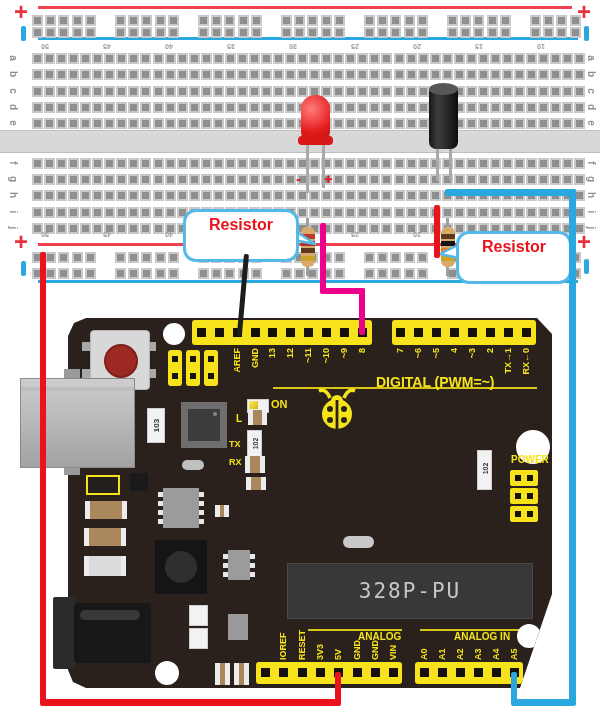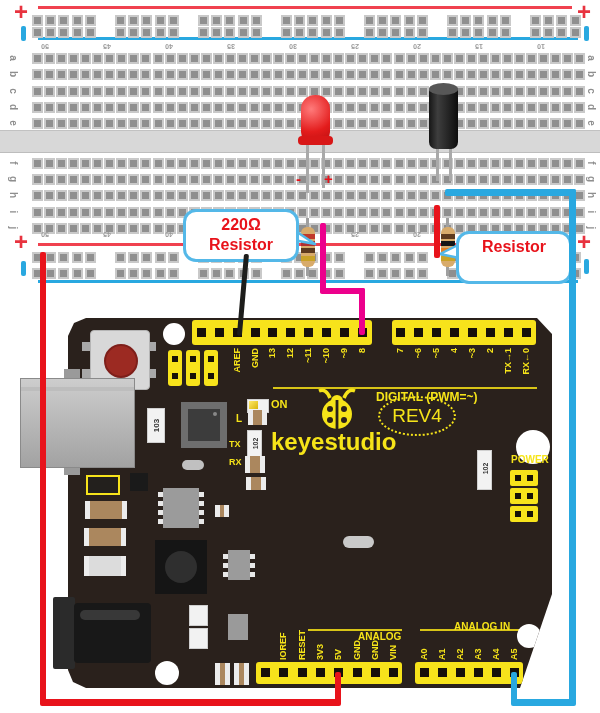--- a/index.html
+++ b/index.html
@@ -119,21 +119,20 @@
       <div class="band" style="top:7px;background:#5d3a1e"></div>
       <div class="band" style="top:14px;background:#151515"></div>
       <div class="band" style="top:21px;background:#e67e22"></div>
       <div class="band" style="top:29px;background:#c9a227"></div>
     </div>
 
     <svg class="tail" style="left:286px;top:222px" width="32" height="30">
       <polygon points="2,4 29,22 2,17" fill="#ffffff" stroke="#54b8e8" stroke-width="2.5" stroke-linejoin="round"></polygon>
     </svg>
     <div class="callout" style="left:183px;top:209px">
-      <div>220Ω</div>
       <div>Resistor</div>
     </div>
     <svg class="tail" style="left:438px;top:240px" width="28" height="24">
       <polygon points="26,2 2,14 26,19" fill="#ffffff" stroke="#54b8e8" stroke-width="2.5" stroke-linejoin="round"></polygon>
     </svg>
     <div class="callout" style="left:456px;top:231px">
       <div>Resistor</div>
     </div>
   <div class="hole" style="left: 32px; top: 53px;"></div>
       <div class="hole" style="left: 44.05px; top: 53px;"></div>
@@ -786,25 +785,25 @@
     <div class="ystrip" style="left:124px;top:2px;width:180px;height:25px"></div>
     <div class="ystrip" style="left:324px;top:2px;width:144px;height:25px"></div>
     <div class="ystrip" style="left:188px;top:344px;width:146px;height:22px"></div>
     <div class="ystrip" style="left:347px;top:344px;width:108px;height:22px"></div>
 
     <div class="jblock" style="left:100px;top:32px"></div>
     <div class="jblock" style="left:118px;top:32px"></div>
     <div class="jblock" style="left:136px;top:32px"></div>
 
     <div class="yline" style="left:205px;top:69px;width:264px"></div>
-    <div class="ytext" style="left:308px;top:72px;font-size:12px">DIGITAL (PWM=~)</div>
+    <div class="ytext" style="left:308px;top:56px;font-size:14px">DIGITAL (PWM=~)</div>
     <div class="yline" style="left:240px;top:311px;width:94px"></div>
     <div class="yline" style="left:352px;top:311px;width:104px"></div>
     <div class="ytext" style="left:290px;top:313px">ANALOG</div>
-    <div class="ytext" style="left:386px;top:303px">ANALOG IN</div>
+    <div class="ytext" style="left:386px;top:313px">ANALOG IN</div>
 
     <div class="whitecomp" style="left:179px;top:81px;width:20px;height:12px">
       <div style="position:absolute;left:1px;top:1px;width:9px;height:8px;background:linear-gradient(135deg,#ffe96a,#d8b40a)"></div>
     </div>
     <div class="ytext" style="left:203px;top:80px;font-size:11px">ON</div>
     <div class="ytext" style="left:168px;top:95px">L</div>
     <div class="tancap" style="left:180px;top:92px;width:19px;height:15px"></div>
     <div class="ytext" style="left:161px;top:121px;font-size:9px">TX</div>
     <div class="whitecomp" style="left:179px;top:112px;width:13px;height:27px">
       <span class="vtext" style="font-size:7px">102</span>
@@ -843,32 +842,31 @@
       <path d="M16,14 Q12,4 5,7" stroke="#f6e419" stroke-width="3.5" fill="none"></path>
       <path d="M30,14 Q34,4 41,7" stroke="#f6e419" stroke-width="3.5" fill="none"></path>
       <circle cx="23" cy="17" r="6" fill="#f6e419"></circle>
       <circle cx="23" cy="30" r="15" fill="#f6e419"></circle>
       <rect x="21.6" y="16" width="2.8" height="30" fill="#2a211c"></rect>
       <circle cx="16" cy="25" r="3" fill="#2a211c"></circle>
       <circle cx="30" cy="25" r="3" fill="#2a211c"></circle>
       <circle cx="16" cy="36" r="3" fill="#2a211c"></circle>
       <circle cx="30" cy="36" r="3" fill="#2a211c"></circle>
     </svg>
-    <div class="brand">keyestudio</div>
-    <div class="rev">REV4</div>
 
     <div class="whole" style="left:448px;top:112px;width:34px;height:34px"></div>
     <div class="whitecomp" style="left:409px;top:132px;width:13px;height:38px">
       <span class="vtext" style="font-size:7px">102</span>
     </div>
     <div class="ytext" style="left:443px;top:136px">POWER</div>
     <div class="icspb" style="left:442px;top:152px"></div>
     <div class="icspb" style="left:442px;top:170px"></div>
     <div class="icspb" style="left:442px;top:188px"></div>
 
+    <div class="chip328">328P-PU</div>
 
     <div class="whole" style="left:449px;top:306px;width:24px;height:24px"></div>
     <div class="whole" style="left:87px;top:343px;width:24px;height:24px"></div>
   <div class="phole" style="left: 128.5px; top: 10px;"></div>
       <div class="phole" style="left: 146.5px; top: 10px;"></div>
       <div class="phole" style="left: 164.5px; top: 10px;"></div>
       <div class="phole" style="left: 182.5px; top: 10px;"></div>
       <div class="phole" style="left: 199.5px; top: 10px;"></div>
       <div class="phole" style="left: 217.5px; top: 10px;"></div>
       <div class="phole" style="left: 235.5px; top: 10px;"></div>

